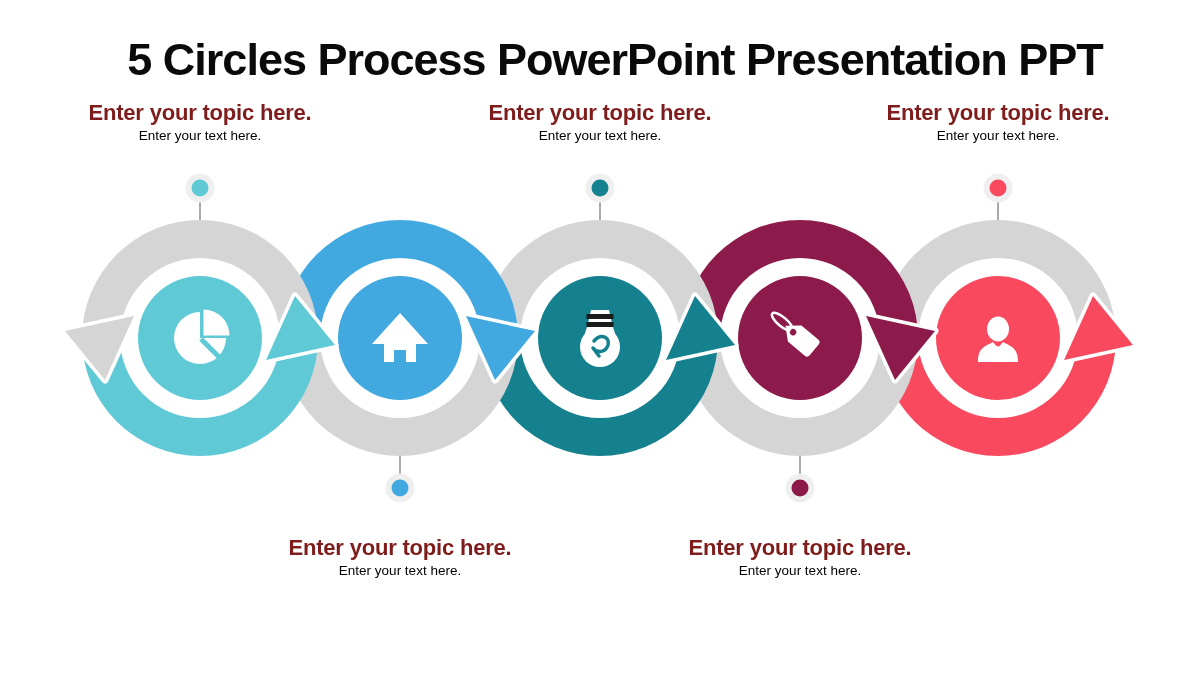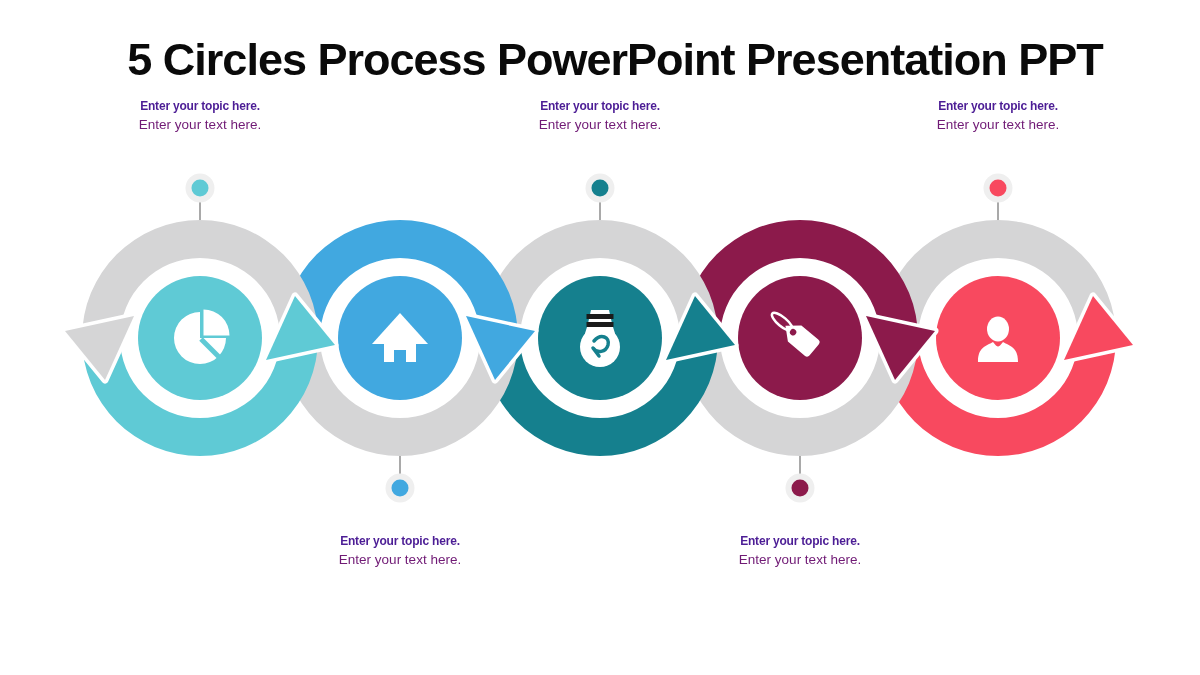--- a/index.html
+++ b/index.html
@@ -7,22 +7,22 @@
     position:relative;width:1200px;height:675px;background:#ffffff;overflow:hidden;
     font-family:"Liberation Sans",sans-serif;
   }
   .slide-title{
     position:absolute;top:20px;left:0;width:1200px;margin:15px;
     text-align:center;font-size:45px;font-weight:bold;letter-spacing:-1px;
     color:#0a0a0a;line-height:1.1;
   }
   .diagram-svg{position:absolute;left:0;top:0;width:1200px;height:675px;}
   .label{position:absolute;width:240px;text-align:center;}
-  .label .topic{font-size:12px;font-weight:bold;color:#4c1d95;letter-spacing:-0.2px;line-height:1.15;}
-  .label .sub{font-size:13.5px;color:#701a75;margin-top:4px;line-height:1.1;}
+  .label .topic{font-size:22px;font-weight:bold;color:#7f1d1d;letter-spacing:-0.2px;line-height:1.15;}
+  .label .sub{font-size:13.5px;color:#000000;margin-top:4px;line-height:1.1;}
   .pos-1{left:80px;top:100px;}
   .pos-2{left:280px;top:535px;}
   .pos-3{left:480px;top:100px;}
   .pos-4{left:680px;top:535px;}
   .pos-5{left:878px;top:100px;}
 </style>
 </head>
 <body>
 
 <div class="slide">

